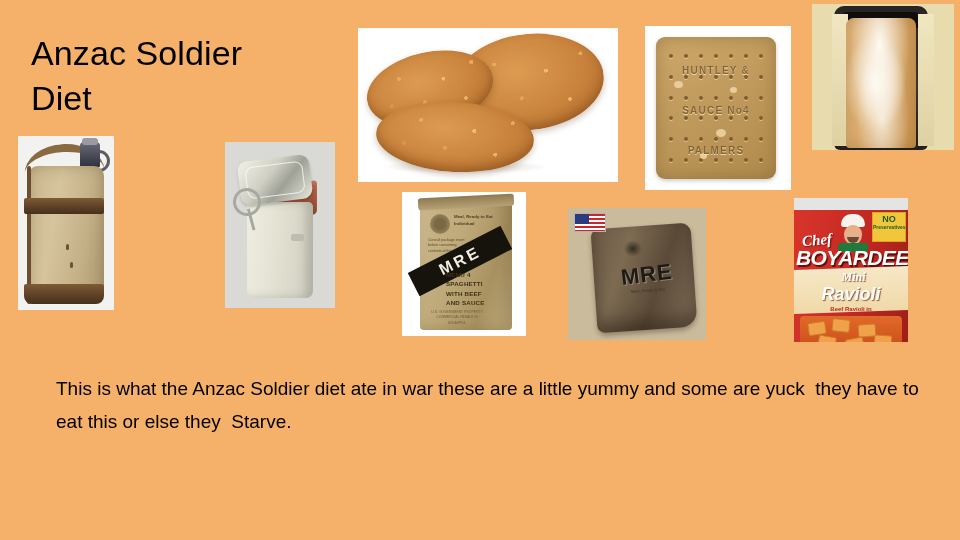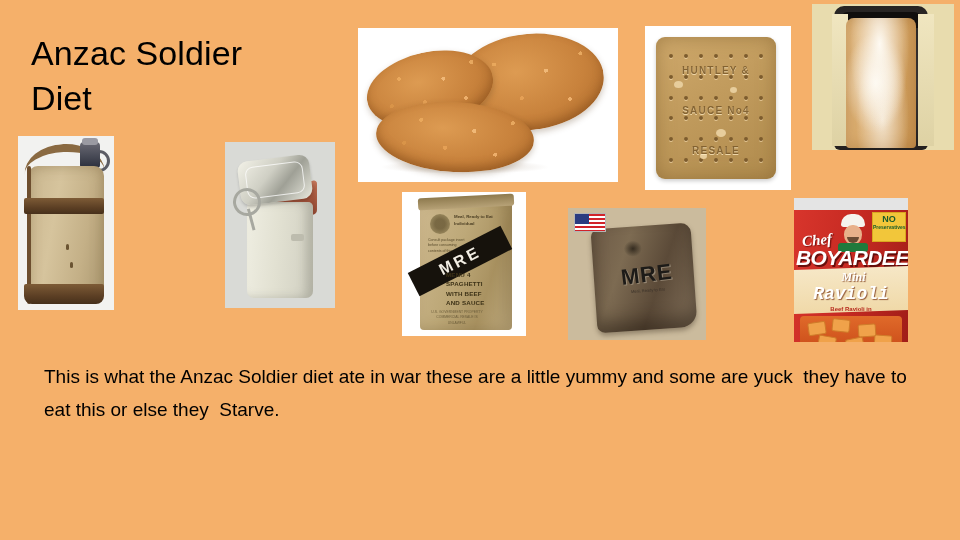--- a/index.html
+++ b/index.html
@@ -38,21 +38,21 @@
 
   
   #body-text {
     position: absolute;
     left: 40px;
     top: 356px;
     width: 870px;
     font-size: 19px;
     line-height: 1.75;
     color: #000000;
-    margin: 4px;
+    margin: 16px;
     white-space: pre-wrap;
   }
 
   
   .pic {
     position: absolute;
     overflow: hidden;
     box-sizing: border-box;
   }
   .pic .ph {
@@ -376,21 +376,21 @@
     transform: skewY(-2deg);
   }
   .can-mini {
     position: absolute; left: 0; top: 60px; width: 119px; text-align: center;
     font-family: "Liberation Serif", serif;
     font-size: 12px; font-weight: bold; font-style: italic;
     color: #ffffff; text-shadow: 1px 1px 1px rgba(110,40,10,.7);
   }
   .can-ravioli {
     position: absolute; left: 0; top: 74px; width: 114px; text-align: center;
-    font-family: Liberation Mono, monospace;
+    font-family: Liberation Sans, sans-serif;
     font-size: 18px; font-weight: bold; font-style: italic;
     color: #ffffff; text-shadow: 1px 1px 1px rgba(110,40,10,.7);
   }
   .can-desc {
     position: absolute; left: 0; top: 95px; width: 114px; text-align: center;
     font-size: 6px; font-weight: bold; line-height: 1.45;
     color: #b6271c;
   }
   .can-food {
     position: absolute; left: 6px; bottom: 2px; width: 102px; height: 36px;
@@ -489,21 +489,21 @@
             <i></i>
             <i></i>
             <i></i>
         </div>
         <div class="ht-crumb" style="left:18px;top:44px;width:9px;height:7px;"></div>
         <div class="ht-crumb" style="left:74px;top:50px;width:7px;height:6px;"></div>
         <div class="ht-crumb" style="left:60px;top:92px;width:10px;height:8px;"></div>
         <div class="ht-crumb" style="left:44px;top:116px;width:7px;height:6px;"></div>
         <div class="ht-text" id="ht-line1">HUNTLEY &amp;</div>
         <div class="ht-text" id="ht-line2">SAUCE No4</div>
-        <div class="ht-text" id="ht-line3">RESALE</div>
+        <div class="ht-text" id="ht-line3">PALMERS</div>
       </div>
     </div>
   </div>
 
   <div class="pic" id="pic-loaf">
     <div class="ph">
       <div class="loaf-tin"></div>
       <div class="loaf-paper l"></div>
       <div class="loaf-paper r"></div>
       <div class="loaf-cake">

